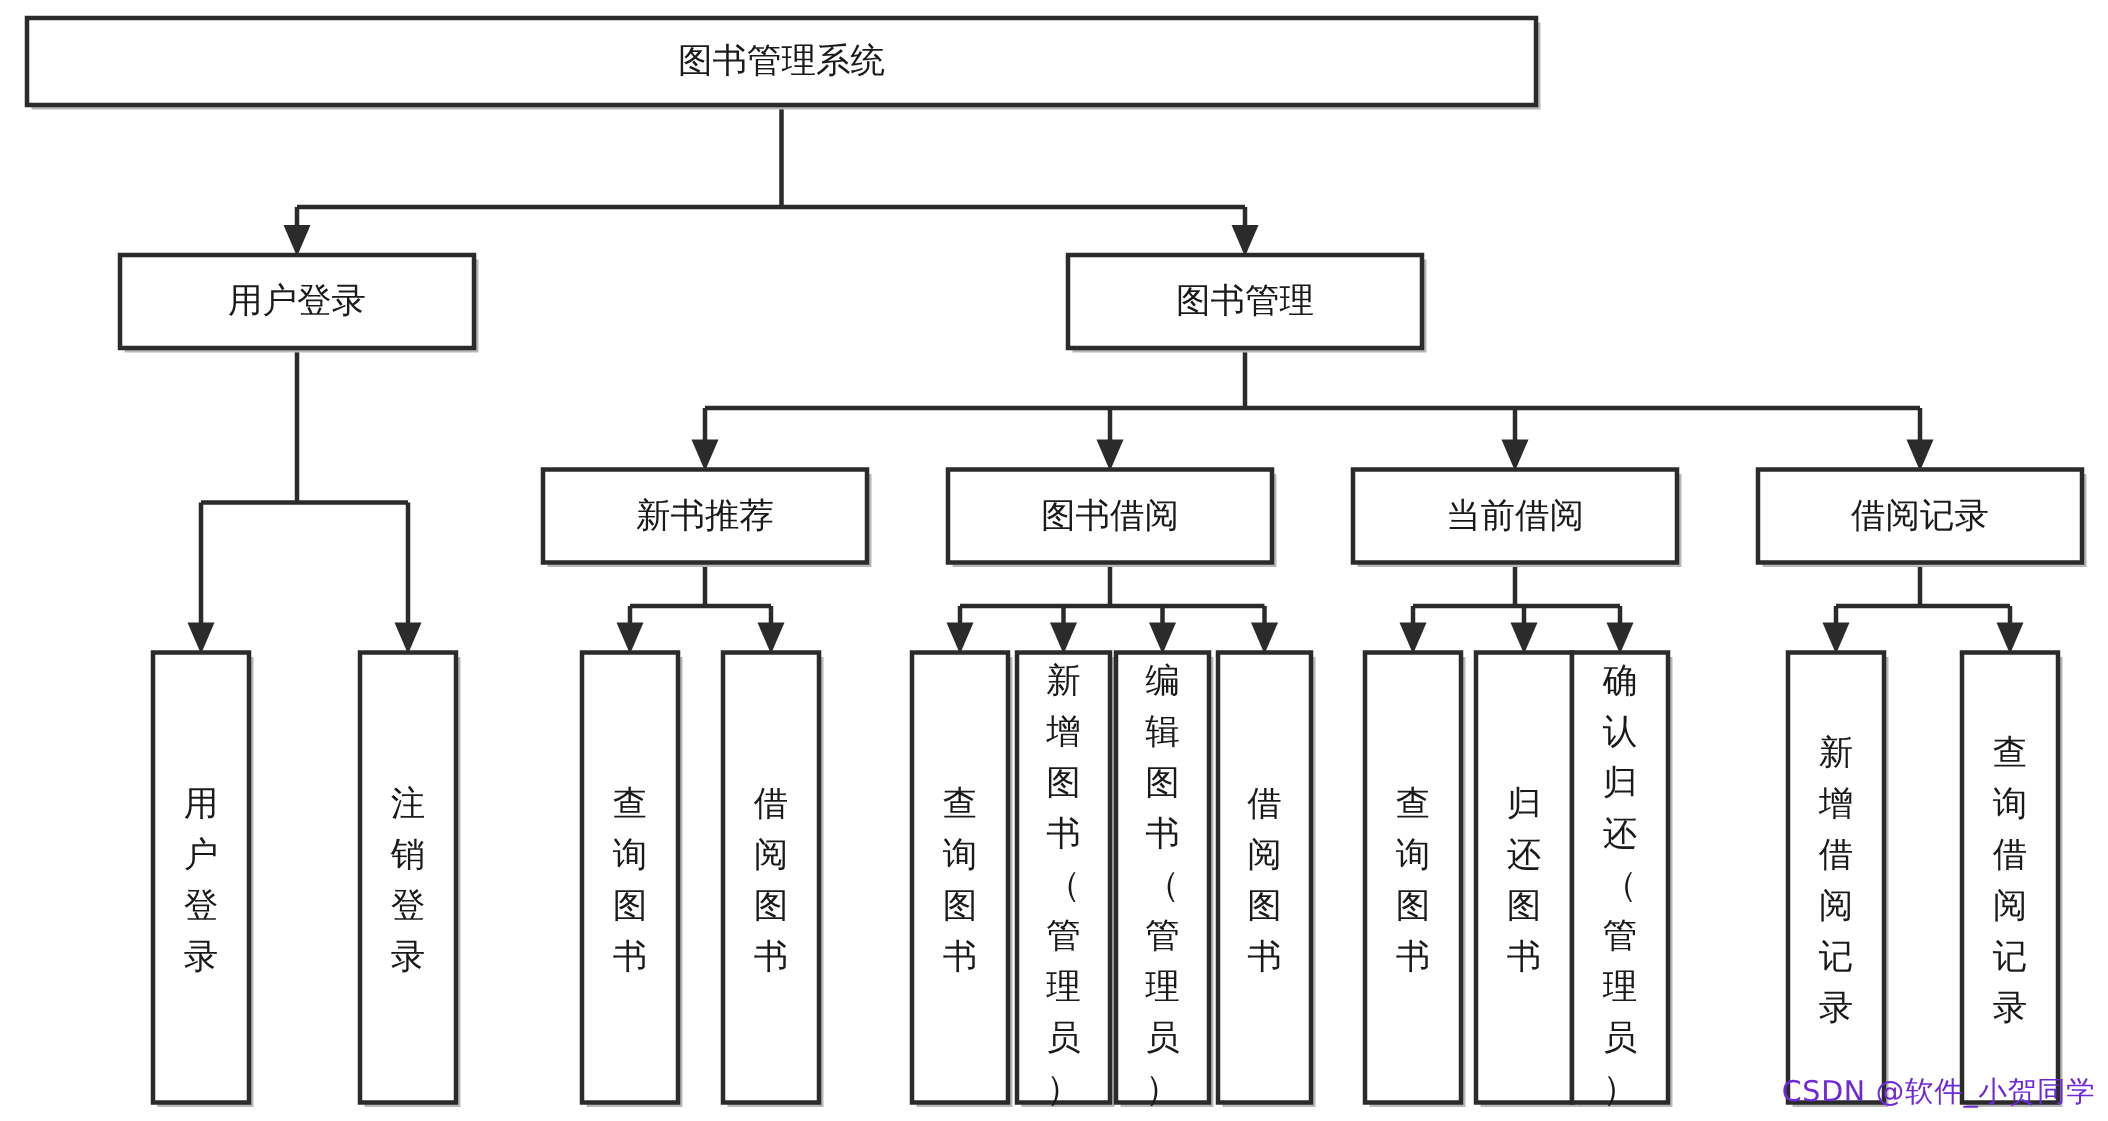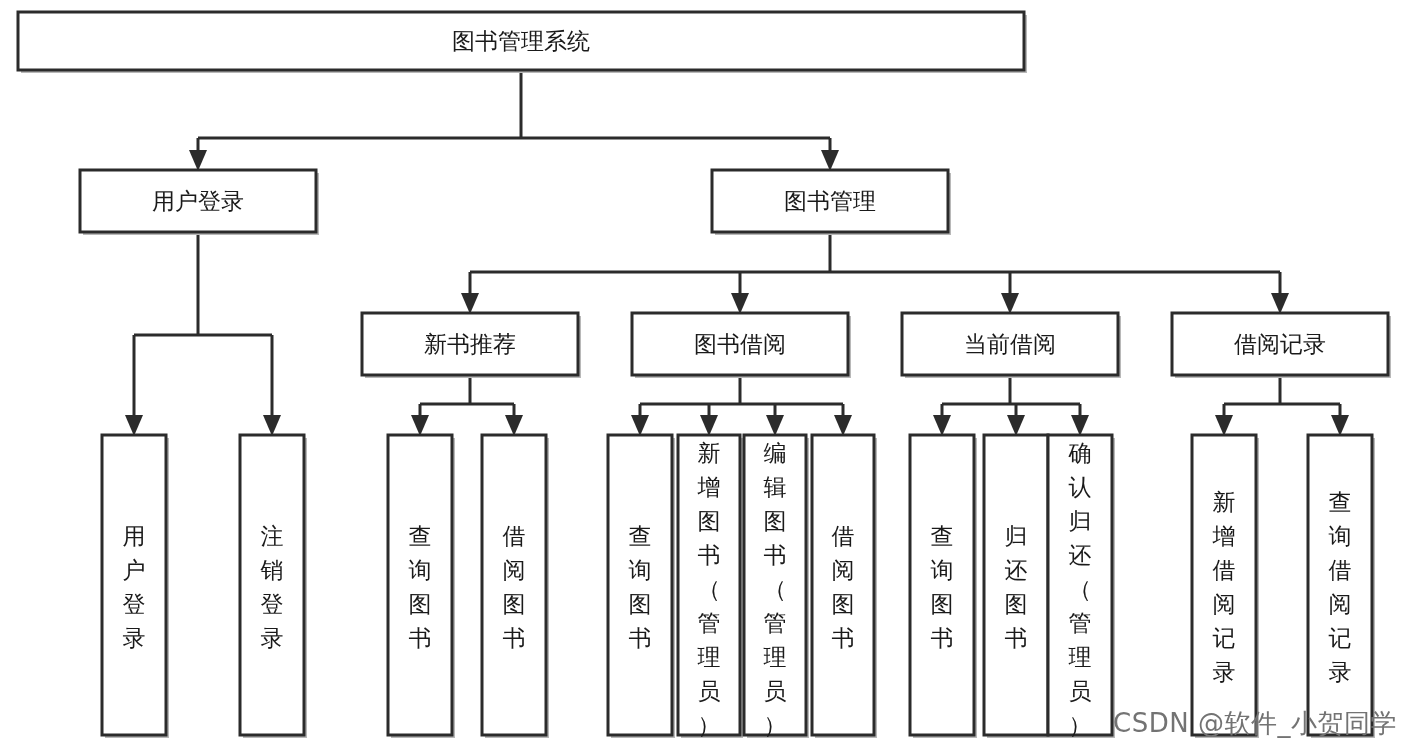--- a/index.html
+++ b/index.html
@@ -56,22 +56,22 @@
     font-family: "DejaVu Sans", "Liberation Sans", sans-serif;
     font-size: 23px;
     fill: #1a1a1a;
     text-anchor: middle;
   }
   .watermark-text {
     position: absolute;
     right: 8px;
     bottom: 6px;
     font-family: "DejaVu Sans", "Liberation Sans", sans-serif;
-    font-size: 26px;
-    color: #737373;
+    font-size: 19px;
+    color: #6d28d9;
     white-space: nowrap;
     letter-spacing: 0.5px;
     pointer-events: none;
   }
 </style>
 </head>
 <body>
 
 <div id="diagram-root">
   <svg class="diagram-canvas" viewBox="0 0 1405 747">

